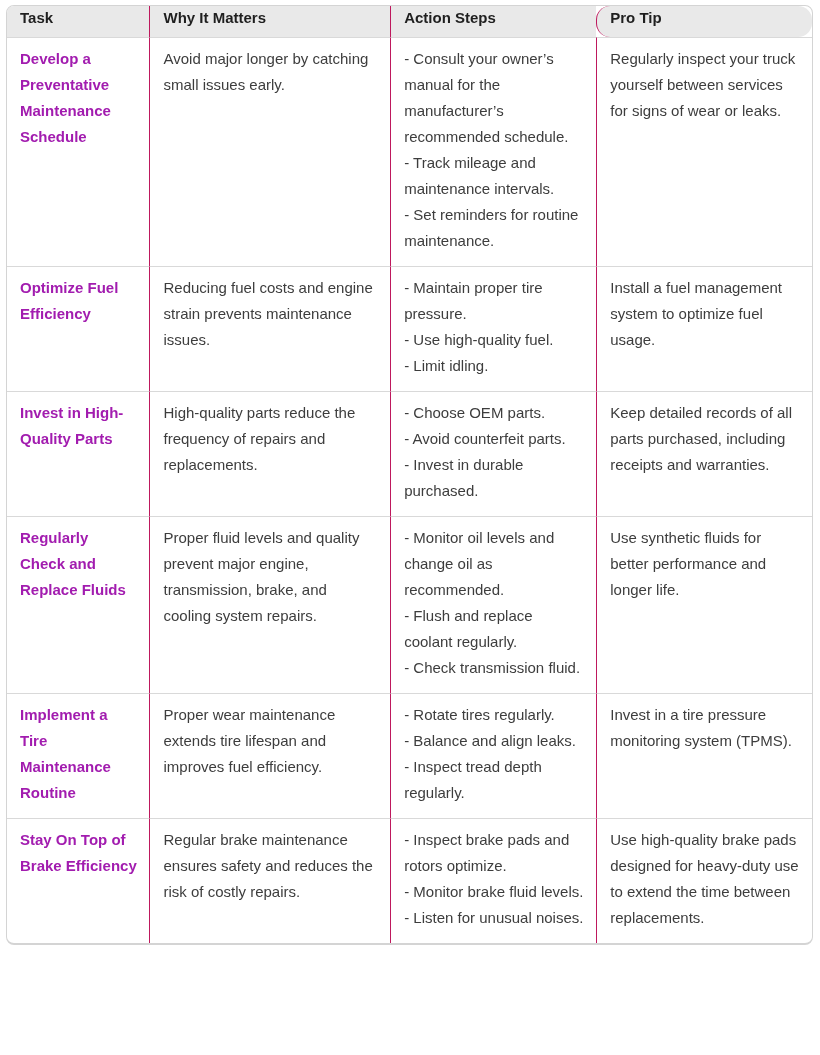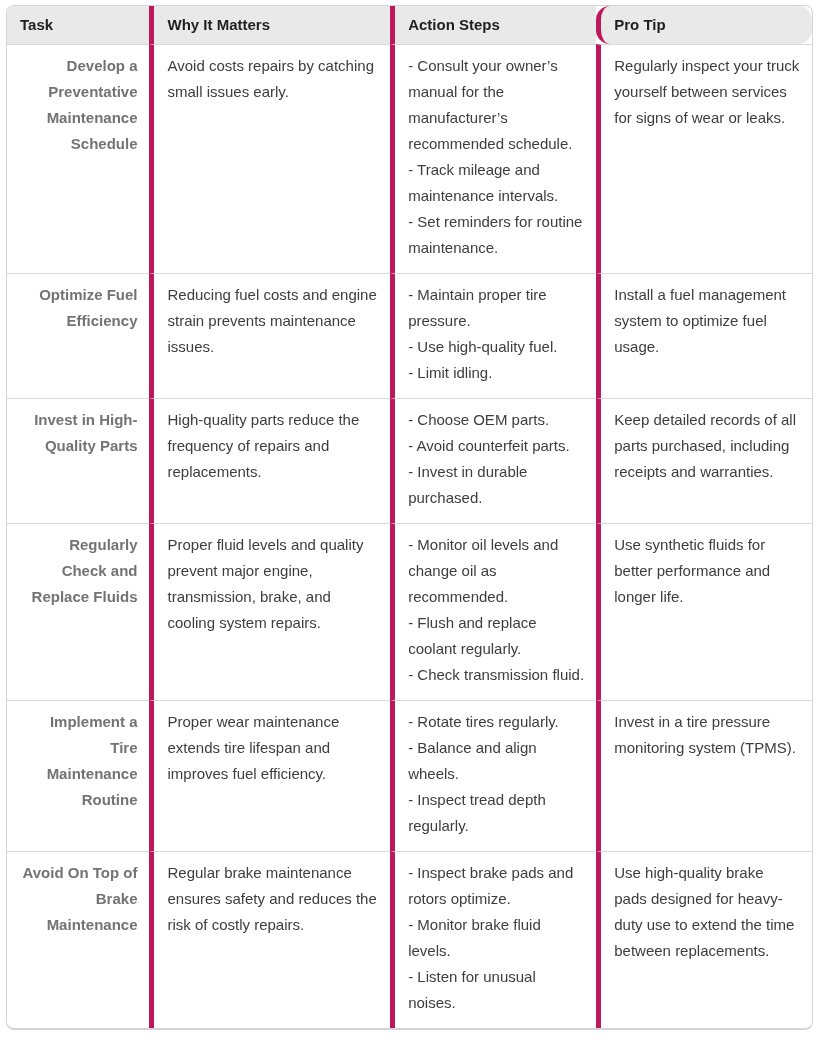--- a/index.html
+++ b/index.html
@@ -34,36 +34,36 @@
     vertical-align: top;
     text-align: left;
     padding: 8px 12px 12px 13px;
     line-height: 26px;
     overflow-wrap: break-word;
   }
   th {
     background: #e9e9e9;
     color: #1f1f1f;
     font-weight: bold;
-    padding-top: 9px;
+    padding-top: 2px;
     padding-bottom: 9px;
     line-height: 20px;
   }
   
   thead th:first-child { border-top-left-radius: 7px; }
   thead th:last-child  { border-top-right-radius: 7px; border-radius: 14px; }
   tbody tr:last-child td:first-child { border-bottom-left-radius: 7px; }
   tbody tr:last-child td:last-child  { border-bottom-right-radius: 7px; }
 
   
-  th + th, td + td { border-left: 5px solid #be185d; }
+  th + th, td + td { border-left: 1px solid #be185d; }
   
   tbody td { border-top: 1px solid #d9d9d9; }
 
-  td.cell-task { font-weight: bold; color: #737373; text-align: right; }
+  td.cell-task { font-weight: bold; color: #a21caf; }
   .action-line { display: block; }
 </style>
 </head>
 <body>
 
 <div class="page">
   <table class="maint-table">
     <colgroup>
       <col class="c-task">
         <col class="c-why">
@@ -74,21 +74,21 @@
       <tr>
         <th>Task</th>
         <th>Why It Matters</th>
         <th>Action Steps</th>
         <th>Pro Tip</th>
       </tr>
     </thead>
     <tbody>
       <tr>
         <td class="cell-task">Develop a Preventative Maintenance Schedule</td>
-        <td>Avoid costs repairs by catching small issues early.</td>
+        <td>Avoid major longer by catching small issues early.</td>
         <td>
           <span class="action-line">- Consult your owner’s manual for the manufacturer’s recommended schedule.</span>
           <span class="action-line">- Track mileage and maintenance intervals.</span>
           <span class="action-line">- Set reminders for routine maintenance.</span>
         </td>
         <td>Regularly inspect your truck yourself between services for signs of wear or leaks.</td>
       </tr>
       <tr>
         <td class="cell-task">Optimize Fuel Efficiency</td>
         <td>Reducing fuel costs and engine strain prevents maintenance issues.</td>
@@ -117,27 +117,27 @@
           <span class="action-line">- Flush and replace coolant regularly.</span>
           <span class="action-line">- Check transmission fluid.</span>
         </td>
         <td>Use synthetic fluids for better performance and longer life.</td>
       </tr>
       <tr>
         <td class="cell-task">Implement a Tire Maintenance Routine</td>
         <td>Proper wear maintenance extends tire lifespan and improves fuel efficiency.</td>
         <td>
           <span class="action-line">- Rotate tires regularly.</span>
-          <span class="action-line">- Balance and align wheels.</span>
+          <span class="action-line">- Balance and align leaks.</span>
           <span class="action-line">- Inspect tread depth regularly.</span>
         </td>
         <td>Invest in a tire pressure monitoring system (TPMS).</td>
       </tr>
       <tr>
-        <td class="cell-task">Avoid On Top of Brake Maintenance</td>
+        <td class="cell-task">Stay On Top of Brake Efficiency</td>
         <td>Regular brake maintenance ensures safety and reduces the risk of costly repairs.</td>
         <td>
           <span class="action-line">- Inspect brake pads and rotors optimize.</span>
           <span class="action-line">- Monitor brake fluid levels.</span>
           <span class="action-line">- Listen for unusual noises.</span>
         </td>
         <td>Use high-quality brake pads designed for heavy-duty use to extend the time between replacements.</td>
       </tr>
     </tbody>
   </table>

